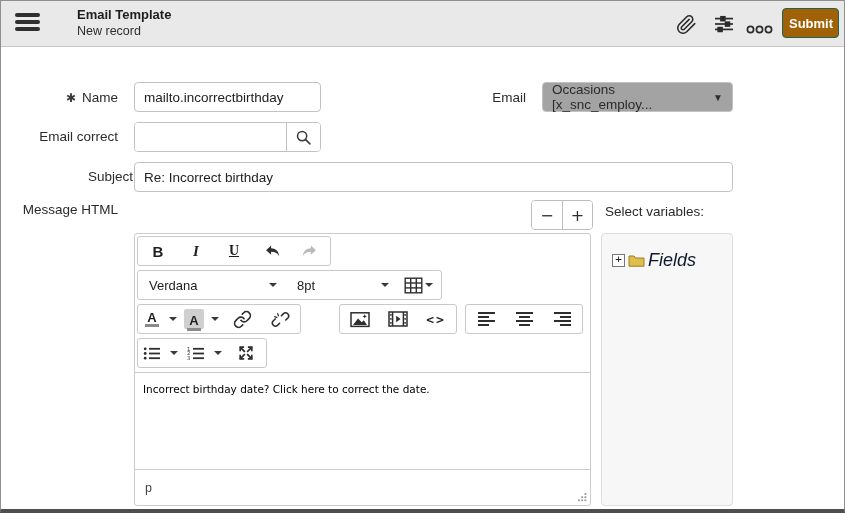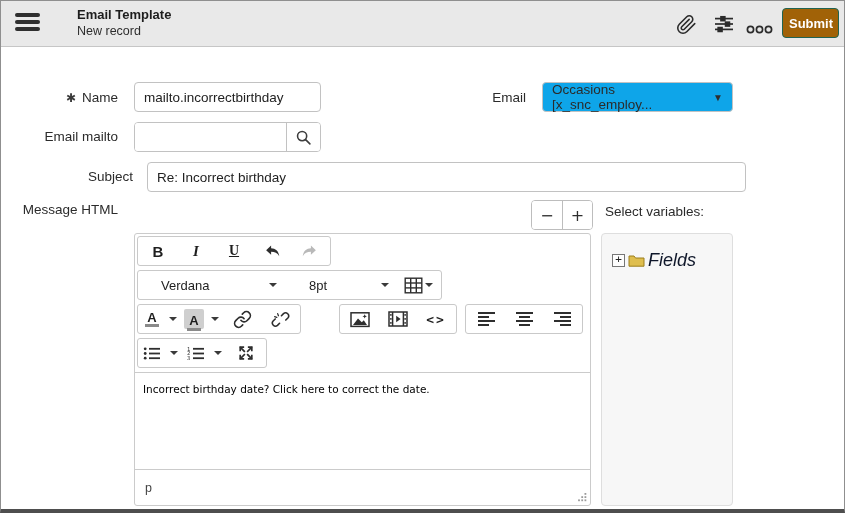--- a/index.html
+++ b/index.html
@@ -24,21 +24,21 @@
   
   .lbl{position:absolute;font-size:13.5px;color:#2b2b2b;white-space:nowrap;}
   .right-lbl{left:0;width:117px;text-align:right;}
   .req{font-size:12px;color:#3a3a3a;margin-right:6px;}
   input.txt{
     position:absolute;box-sizing:border-box;height:30px;border:1px solid #c2c2c2;border-radius:4px;
     font-family:"Liberation Sans",sans-serif;font-size:13.5px;color:#222;padding:0 9px;background:#fff;outline:none;
   }
   .select-box{
     position:absolute;left:541px;top:81px;width:191px;height:30px;box-sizing:border-box;
-    border:1px solid #c2c2c2;border-radius:4px;background:#0ea5e9;display:flex;align-items:center;
+    border:1px solid #c2c2c2;border-radius:4px;background:#a3a3a3;display:flex;align-items:center;
     justify-content:space-between;padding:0 9px;font-size:13.5px;cursor:pointer;
   }
   .sel-caret{font-size:10px;color:#2e2e2e;}
   .ref-group{
     position:absolute;left:133px;top:121px;width:187px;height:30px;box-sizing:border-box;
     border:1px solid #c2c2c2;border-radius:4px;background:#fff;display:flex;overflow:hidden;
   }
   .ref-group input{flex:1;border:none;outline:none;font-family:"Liberation Sans",sans-serif;font-size:13.5px;padding:0 8px;min-width:0;}
   .ref-btn{width:33px;border-left:1px solid #c2c2c2;background:#fff;display:flex;align-items:center;justify-content:center;cursor:pointer;}
   .zoom-group{
@@ -52,21 +52,21 @@
     border:1px solid #cbcbcb;border-radius:3px;background:#fff;}
   .tgroup{position:absolute;display:flex;align-items:center;height:30px;box-sizing:border-box;
     border:1px solid #c9c9c9;border-radius:3px;background:#fff;padding:0 1px;}
   .tbtn{min-width:38px;height:26px;display:flex;align-items:center;justify-content:center;cursor:pointer;gap:2px;}
   .tbtn.narrow{min-width:26px;}
   .caret{width:0;height:0;border-left:4px solid transparent;border-right:4px solid transparent;border-top:4.5px solid #3a3a3a;}
   .glyph-b{font-size:15px;font-weight:700;color:#1e1e1e;}
   .glyph-i{font-family:"Liberation Serif",serif;font-style:italic;font-weight:700;font-size:15px;color:#1e1e1e;}
   .glyph-u{font-family:"Liberation Serif",serif;font-weight:700;font-size:14px;text-decoration:underline;color:#1e1e1e;}
   .combo{display:flex;align-items:center;justify-content:space-between;height:26px;cursor:pointer;}
-  .combo-label{font-size:13px;color:#1e1e1e;padding-left:22px;}
+  .combo-label{font-size:13px;color:#1e1e1e;padding-left:10px;}
   .abtn{font-weight:700;font-size:13px;color:#1e1e1e;line-height:13px;border-bottom:3px solid #8a8a8a;padding:0 2px;}
   .abtn-bg{background:#cfcfcf;border-radius:2px;padding:2px 3px 0 3px;}
   .code-glyph{font-family:"DejaVu Sans Mono",monospace;font-size:13px;font-weight:700;color:#1e1e1e;letter-spacing:2px;}
   .align-icon{width:17px;height:14px;display:flex;flex-direction:column;justify-content:space-between;}
   .align-icon div{height:2.4px;background:#2e2e2e;}
   .align-left div:nth-child(even){width:11px;}
   .align-left div:nth-child(odd){width:17px;}
   .align-center{align-items:center;}
   .align-center div:nth-child(even){width:11px;}
   .align-center div:nth-child(odd){width:17px;}
@@ -138,35 +138,35 @@
     <span class="req">✱</span><span>Name</span>
   </div>
   <input class="txt" style="left: 133px; top: 81px; width: 187px;" value="mailto.incorrectbirthday">
 
   <div class="lbl" style="left:430px;top:89px;width:95px;text-align:right;">Email</div>
   <div class="select-box">
     <span>Occasions [x_snc_employ...</span>
     <span class="sel-caret">▼</span>
   </div>
 
-  <div class="lbl right-lbl" style="top:128px;">Email mailto</div>
+  <div class="lbl right-lbl" style="top:128px;">Email correct</div>
   <div class="ref-group">
     <input value="" style="">
     <div class="ref-btn">
       <span>
         <svg width="17" height="17" viewBox="0 0 16 16" fill="none" stroke="#3d3d3d" stroke-width="1.5" stroke-linecap="round">
           <circle cx="6.7" cy="6.7" r="4.3"></circle>
             <line x1="10" y1="10" x2="14" y2="14"></line>
         </svg>
       </span>
     </div>
   </div>
 
   <div class="lbl right-lbl" style="top:168px;margin-left:15px;">Subject</div>
-  <input class="txt" style="left: 146px; top: 161px; width: 599px;" value="Re: Incorrect birthday">
+  <input class="txt" style="left: 133px; top: 161px; width: 599px;" value="Re: Incorrect birthday">
 
   <div class="lbl right-lbl" style="top:201px;">Message HTML</div>
 
   <div class="zoom-group">
     <button class="zbtn">−</button>
     <button class="zbtn">+</button>
   </div>
   <div class="lbl" style="left:604px;top:203px;">Select variables:</div>
 
   <div class="editor">

